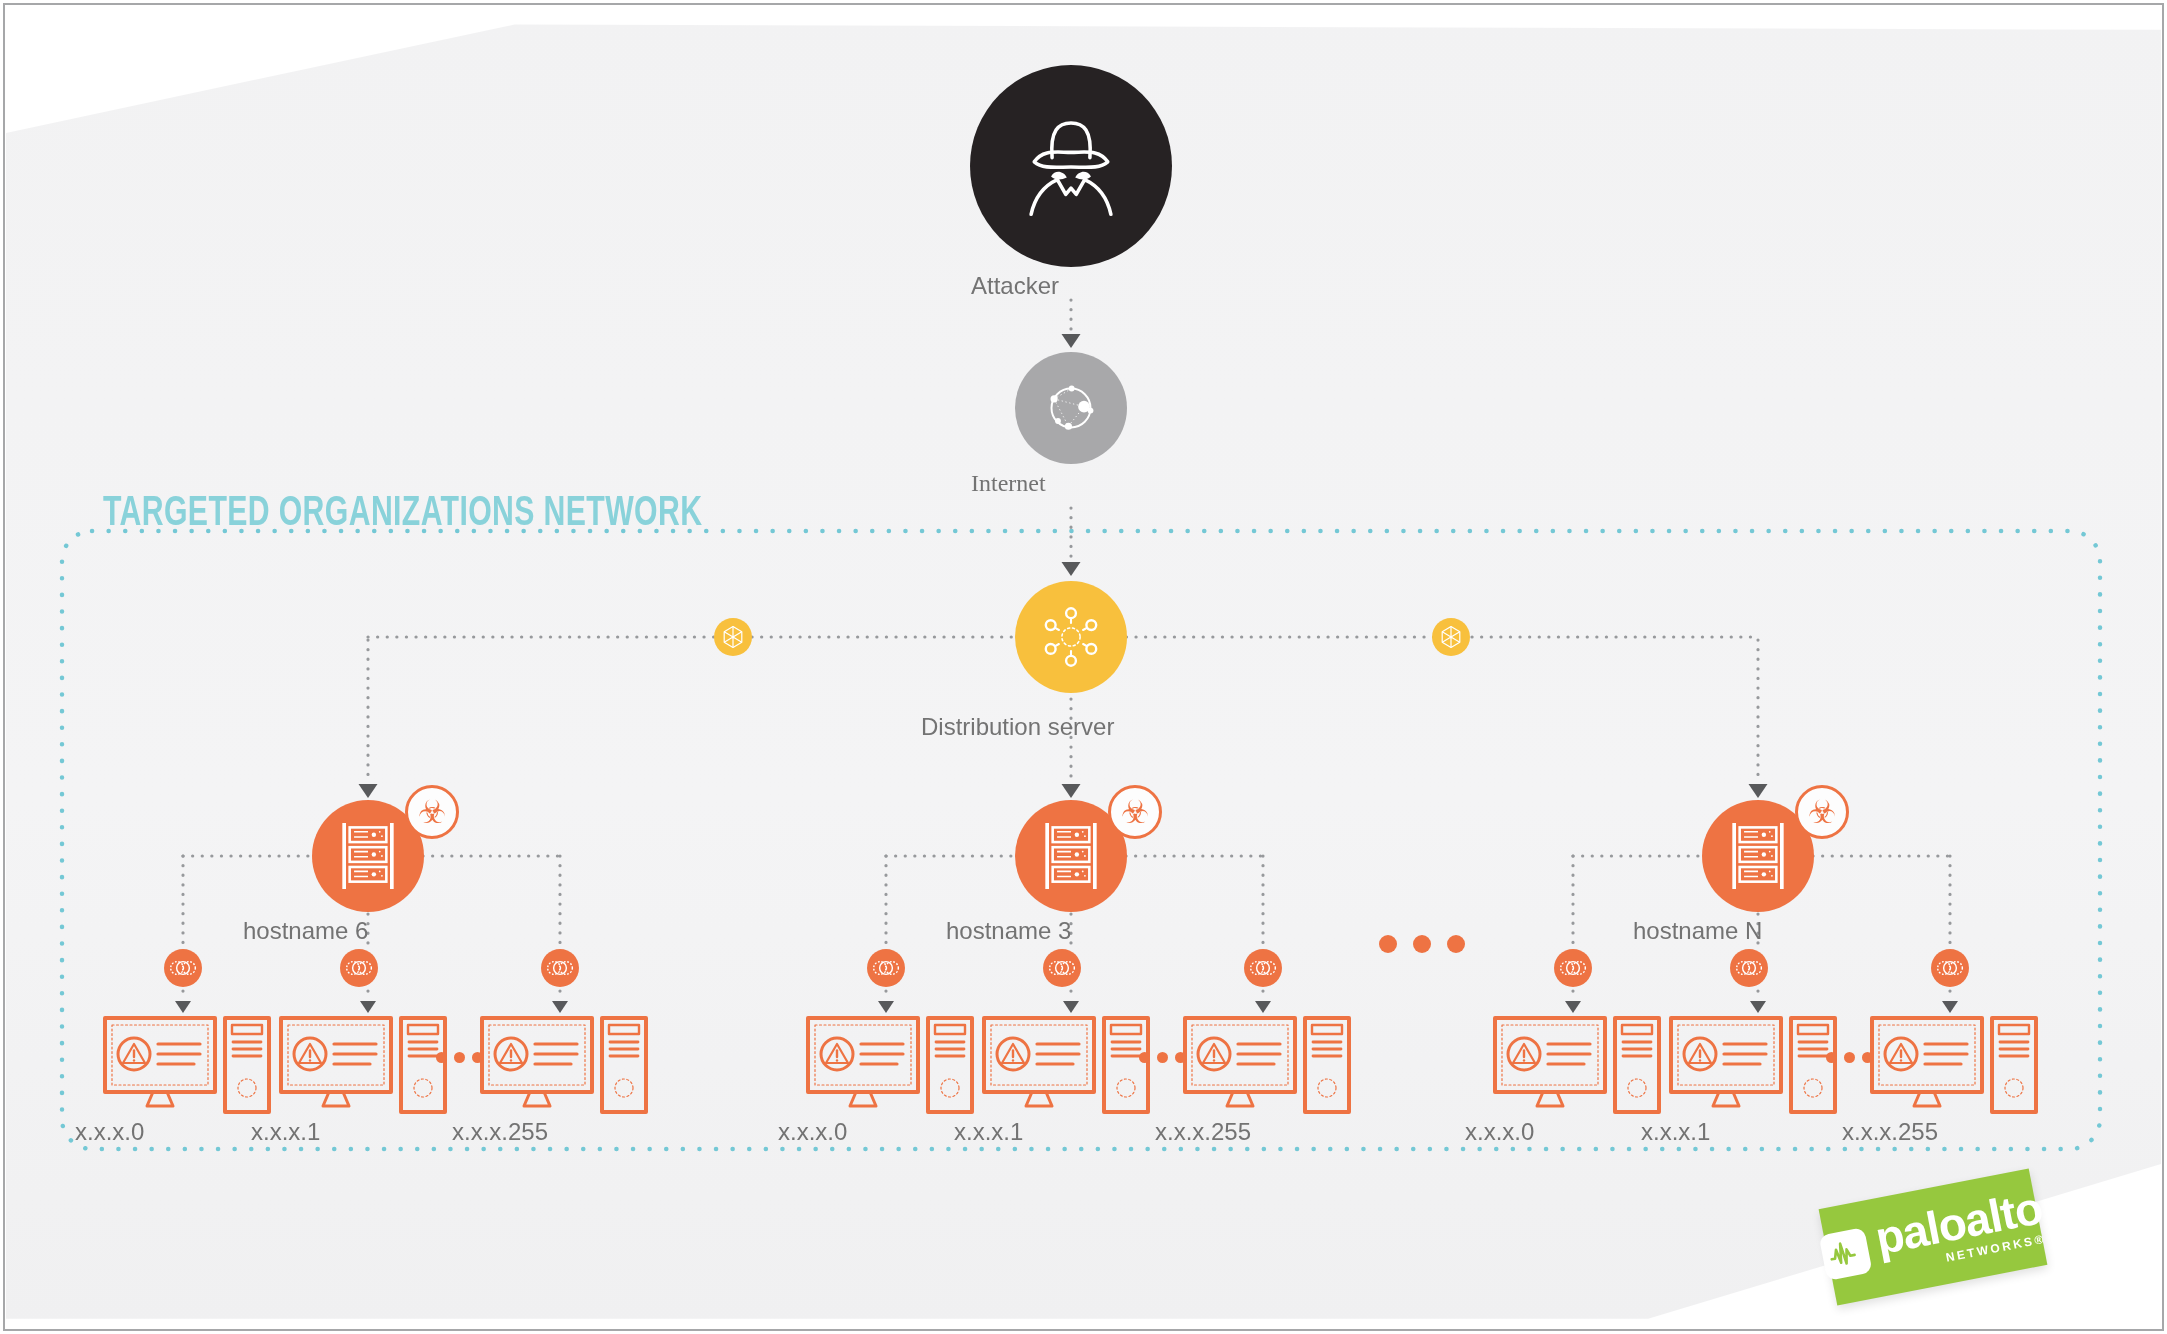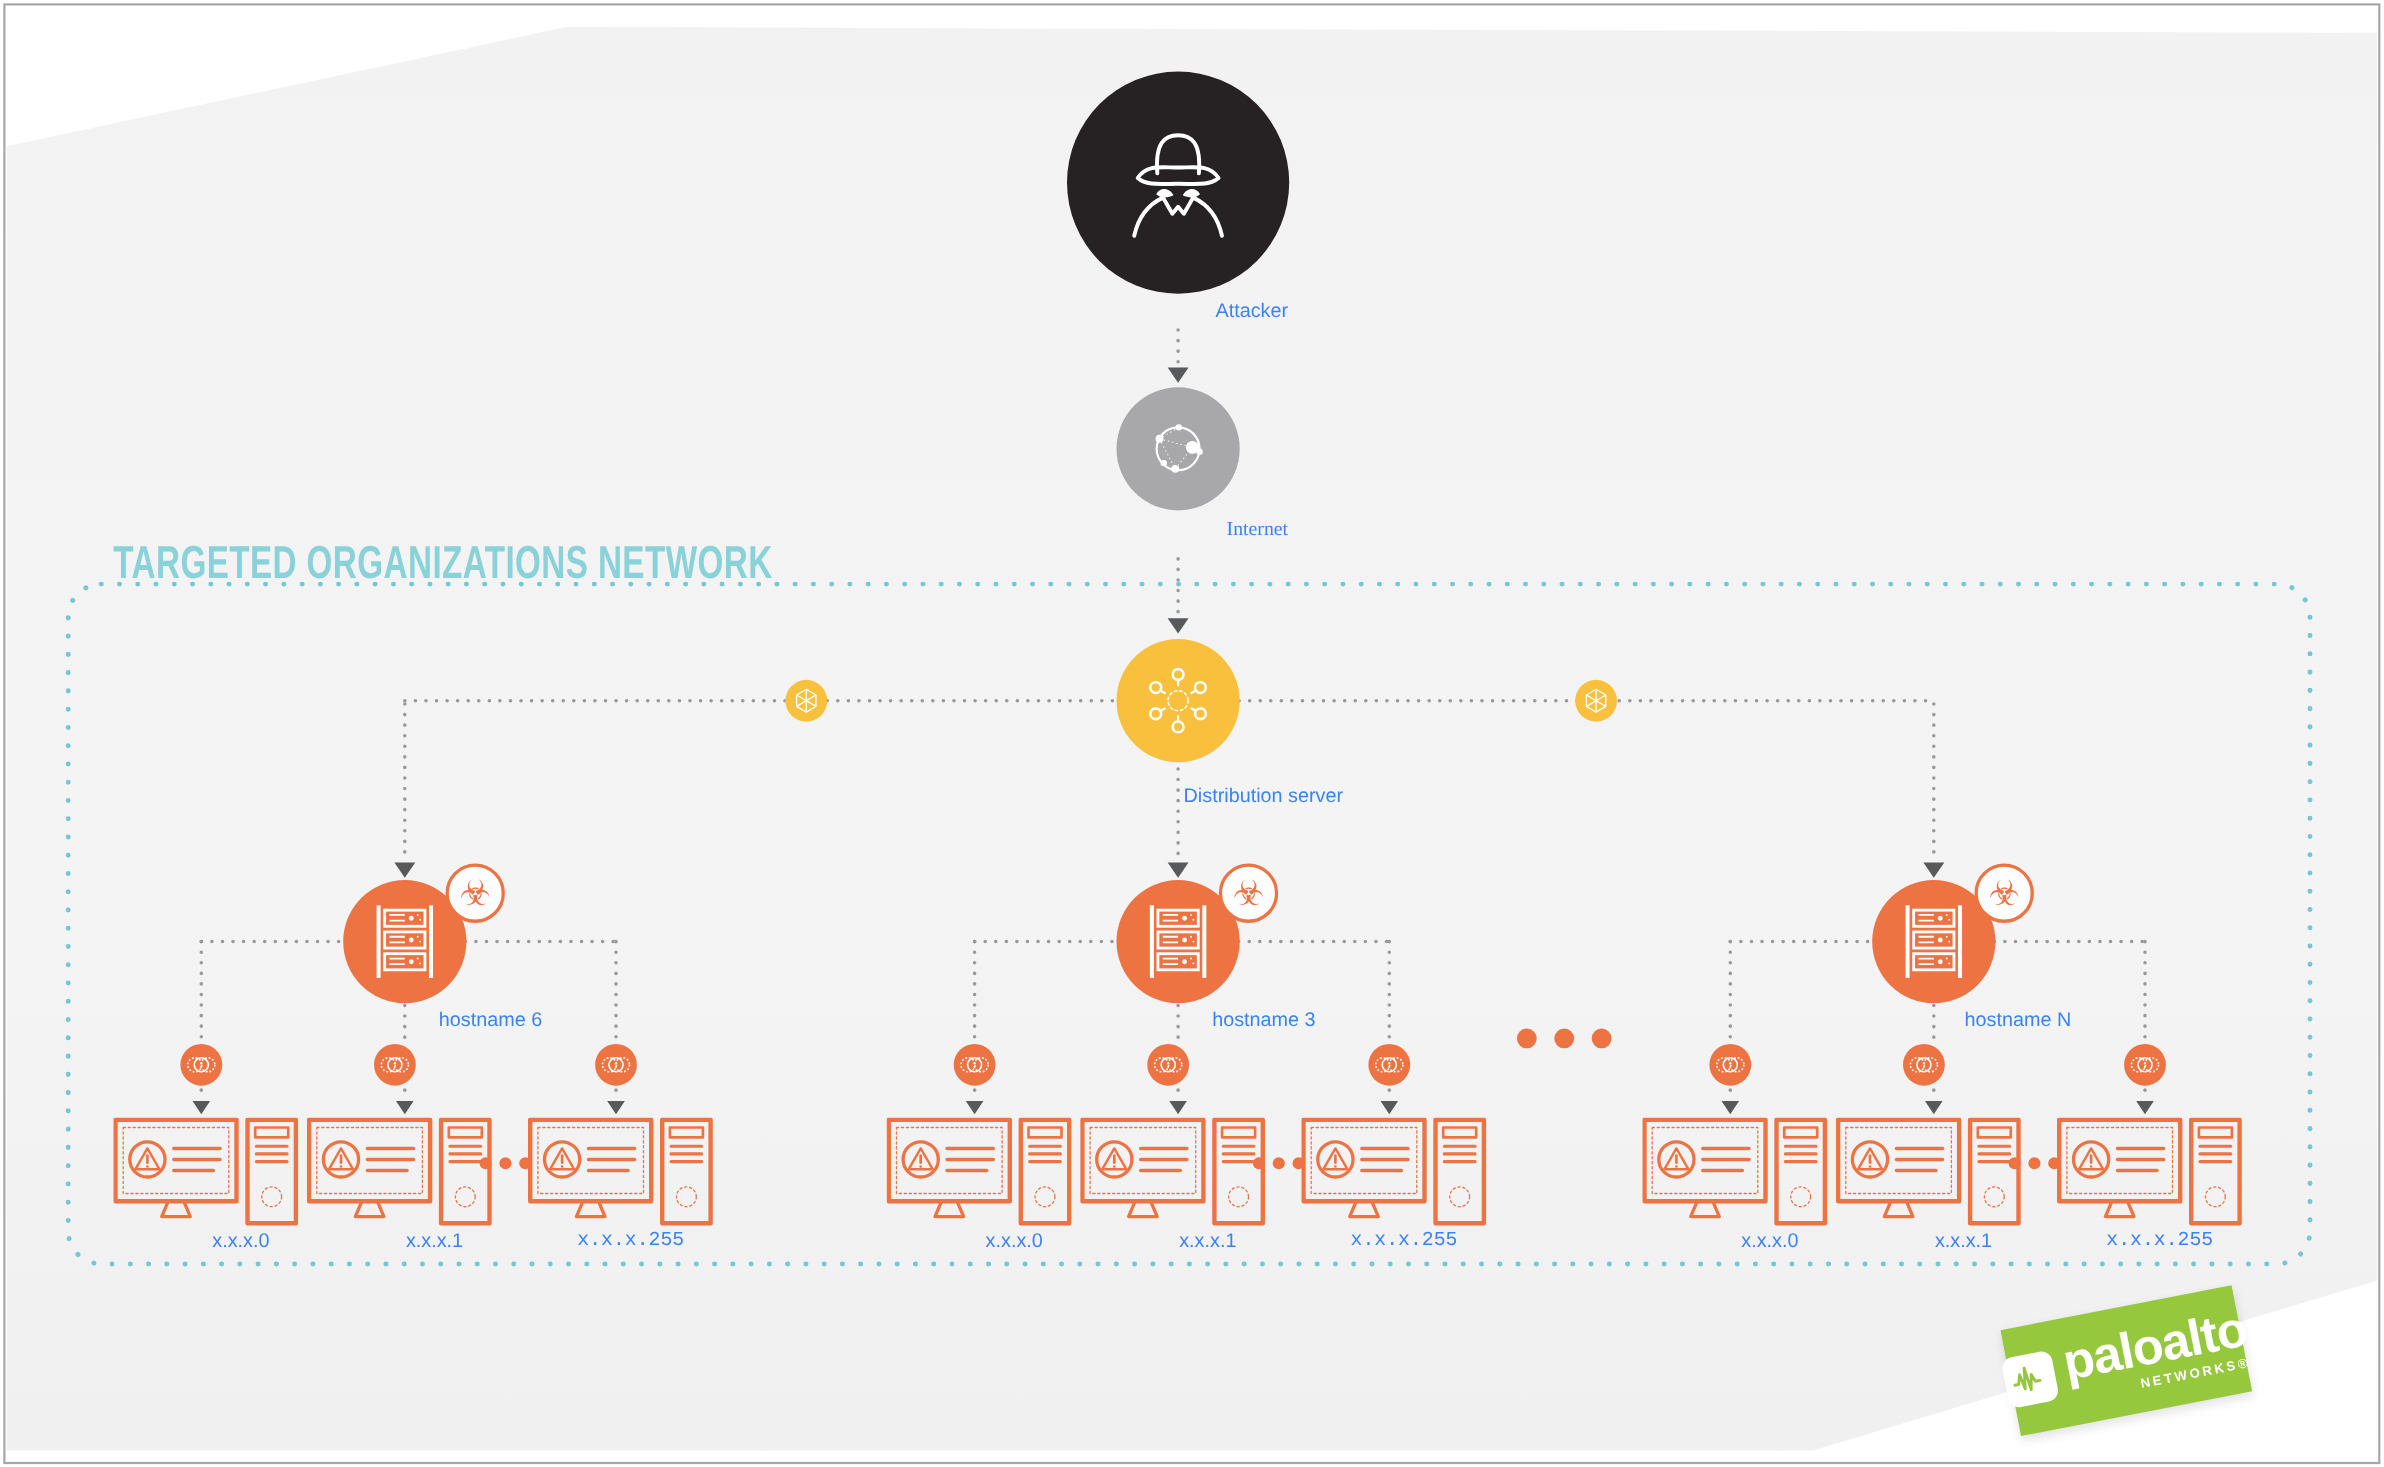--- a/index.html
+++ b/index.html
@@ -18,27 +18,27 @@
   .cube-circle{position:absolute;width:38px;height:38px;border-radius:50%;background:#f8c03d;
                display:flex;align-items:center;justify-content:center;z-index:2;}
   .host-circle{position:absolute;width:112px;height:112px;border-radius:50%;background:#ee7343;
                display:flex;align-items:center;justify-content:center;z-index:3;}
   .badge{position:absolute;width:48px;height:48px;border-radius:50%;background:#fdfdfd;border:3px solid #ee7343;
          color:#ee7343;display:flex;align-items:center;justify-content:center;
          font-family:"DejaVu Sans",sans-serif;font-size:32px;line-height:1;z-index:4;}
   .cookie{position:absolute;width:38px;height:38px;border-radius:50%;background:#ee7343;
           display:flex;align-items:center;justify-content:center;z-index:2;}
 
-  .lbl{position:absolute;font-size:18px;color:#3b82f6;text-align:right;z-index:5;}
+  .lbl{position:absolute;font-size:24px;color:#737373;text-align:left;z-index:5;}
   .title{position:absolute;left:103px;top:487px;font-size:42px;font-weight:700;color:#89d2da;
          white-space:nowrap;transform:scaleX(.72);transform-origin:0 50%;letter-spacing:.5px;z-index:5;}
 
   .group{position:absolute;top:0;left:0;height:1160px;width:377px;z-index:2;}
   .unit{position:absolute;top:0;width:170px;height:1150px;}
-  .u1{left:-108px;} .u2{left:68px;} .u3{left:269px;font-family:Liberation Mono, monospace;}
+  .u1{left:-108px;} .u2{left:68px;} .u3{left:269px;}
   .ws{position:absolute;left:28px;top:1016px;}
   .ep-lbl{left:0;top:1118px;width:170px;}
   .unit .cookie{left:89px;top:949px;}
   .host-circle{left:129px;top:800px;}
   .badge{left:222px;top:785px;}
   .host-lbl{left:60px;top:917px;width:250px;}
 
   .dots{position:absolute;display:flex;align-items:center;z-index:2;}
   .dots .d{border-radius:50%;background:#ee7343;}
   .dots-big .d{width:18px;height:18px;margin-right:16px;}

